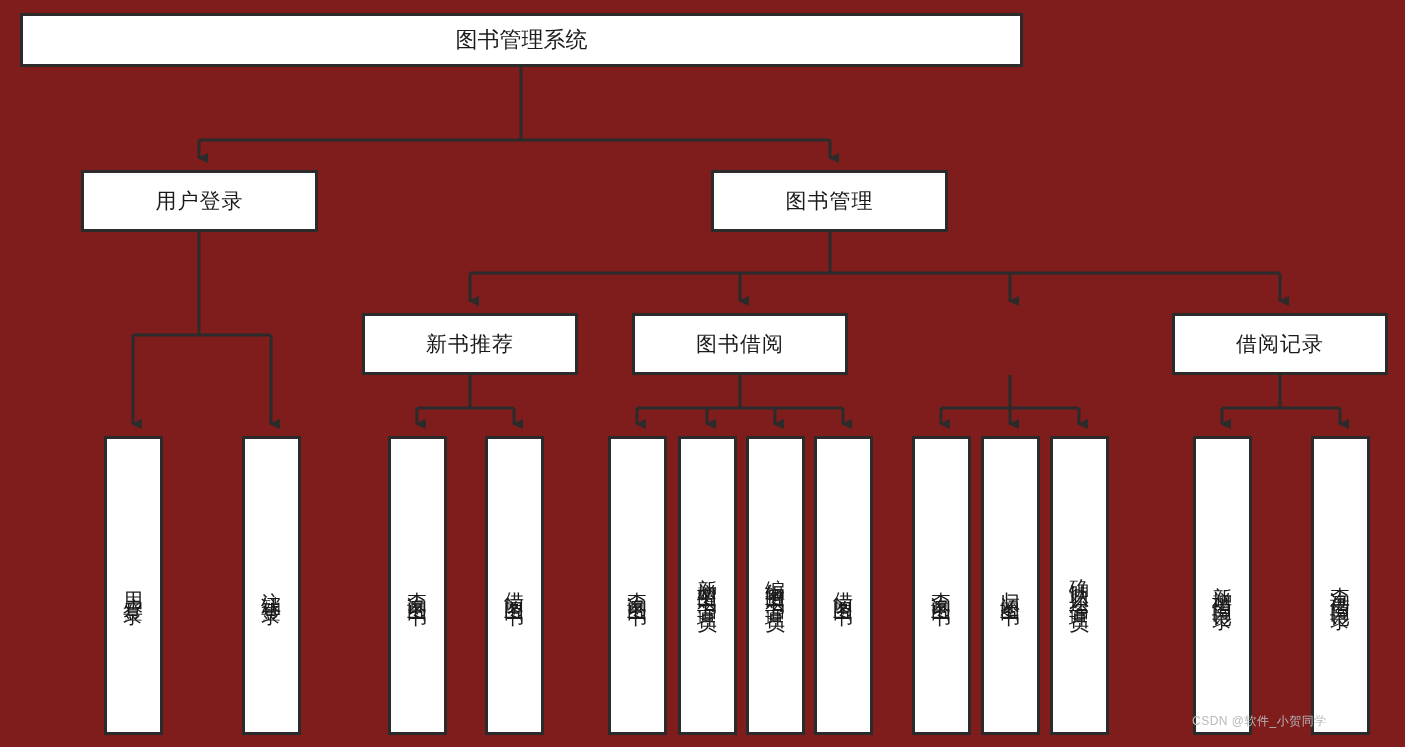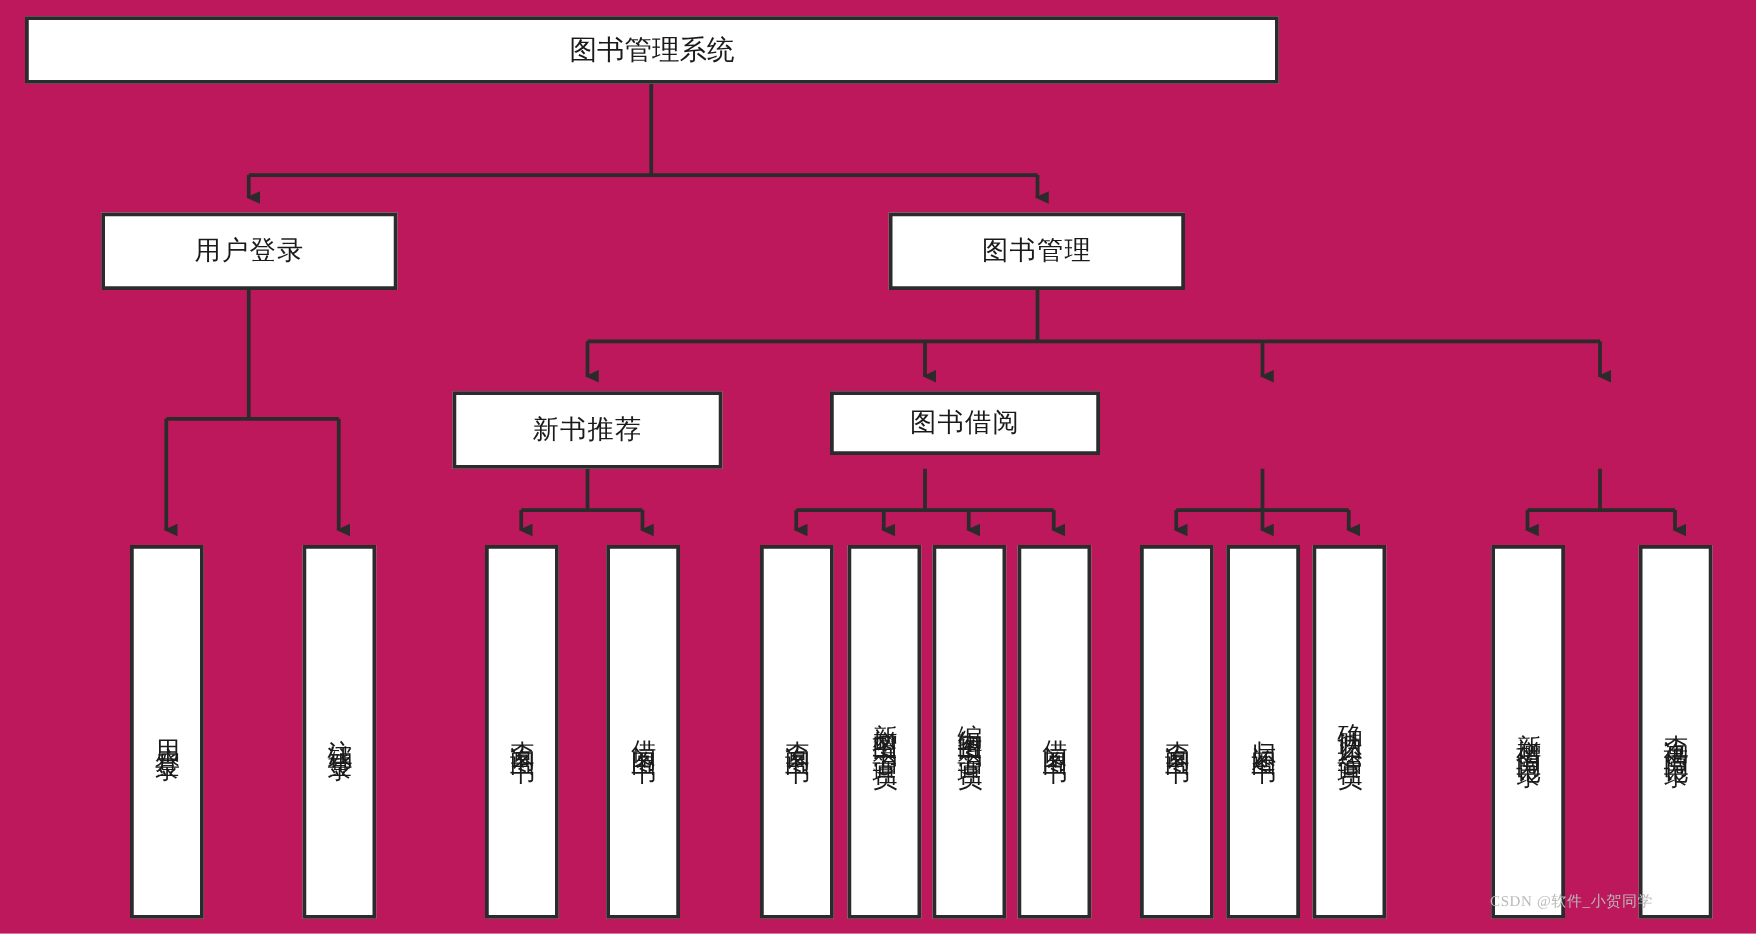--- a/index.html
+++ b/index.html
@@ -7,23 +7,22 @@
     padding: 0;
     background: #ffffff;
   }
   body {
     font-family: "Liberation Sans", "DejaVu Sans", sans-serif;
   }
   #canvas {
     position: relative;
     width: 1405px;
     height: 747px;
-    background: #be185d;
+    background: #7f1d1d;
     overflow: hidden;
-    font-family: Liberation Serif, serif;
   }
   svg.wires {
     position: absolute;
     left: 0;
     top: 0;
     width: 1405px;
     height: 747px;
     pointer-events: none;
   }
   .node {
@@ -136,22 +135,25 @@
   <div class="node h" style="left:81px; top:170px; width:237px; height:62px;">
     <span>用户登录</span>
   </div>
   <div class="node h" style="left:362px; top:313px; width:216px; height:62px;">
     <span>新书推荐</span>
   </div>
 
   <div class="node h" style="left:711px; top:170px; width:237px; height:62px;">
     <span>图书管理</span>
   </div>
-  <div class="node h" style="left:664px; top:313px; width:216px; height:51px;">
+  <div class="node h" style="left:632px; top:313px; width:216px; height:62px;">
     <span>图书借阅</span>
+  </div>
+  <div class="node h" style="left:1172px; top:313px; width:216px; height:62px;">
+    <span>借阅记录</span>
   </div>
 
   <div class="leaf" style="left:104px; top:436px; width:59px; height:299px;">
     <span class="vtext">用户登录</span>
   </div>
   <div class="leaf" style="left:242px; top:436px; width:59px; height:299px;">
     <span class="vtext">注销登录</span>
   </div>
 
   <div class="leaf" style="left:388px; top:436px; width:59px; height:299px;">

